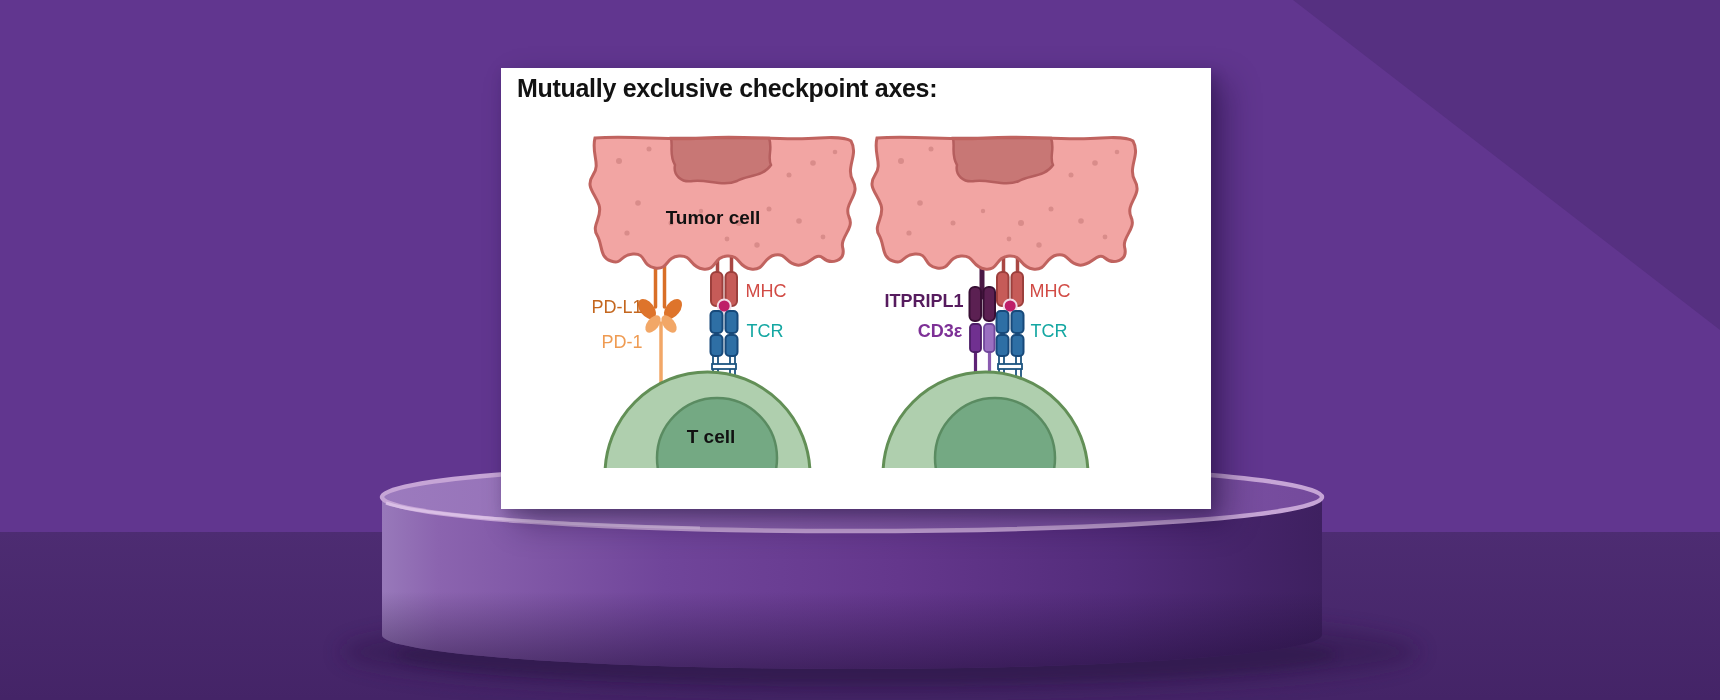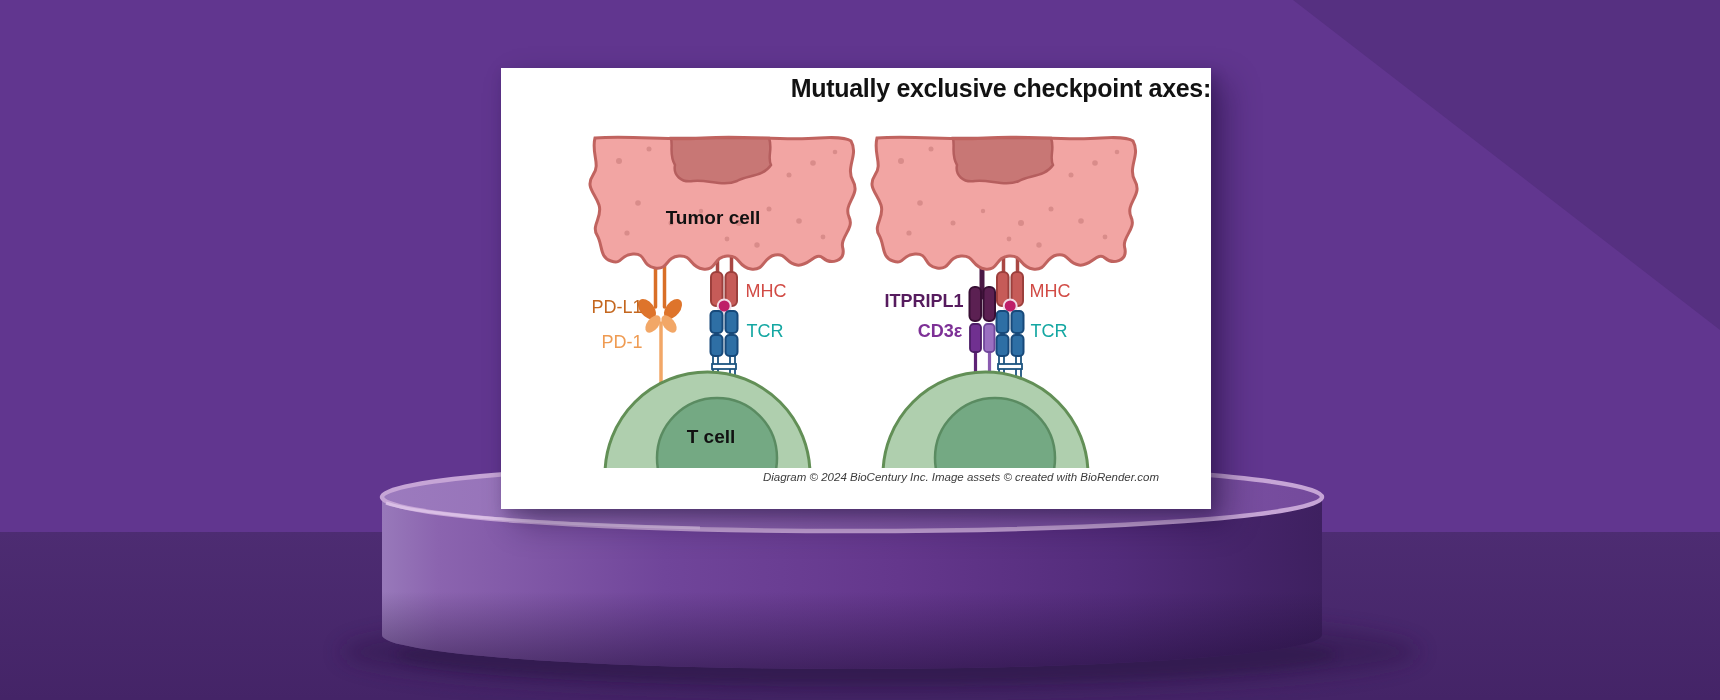--- a/index.html
+++ b/index.html
@@ -14,21 +14,21 @@
     clip-path:polygon(1293px 0,1720px 0,1720px 330px);}
   .floor{position:absolute;left:0;top:532px;width:1720px;height:168px;
     background:linear-gradient(#4D2C72,#442467);}
   .podium-svg{position:absolute;left:0;top:0;width:1720px;height:700px;}
   .card{
     position:absolute;left:501px;top:68px;width:710px;height:441px;
     background:#ffffff;
     box-shadow:16px 14px 30px rgba(25,8,50,0.40), 4px 6px 12px rgba(25,8,50,0.25);
   }
   .card-title{
-    position:absolute;top:6px;left:0;width:100%;text-align:right;
+    position:absolute;top:6px;left:16px;width:100%;text-align:left;
     font-size:25px;font-weight:700;color:#121212;line-height:1.18;letter-spacing:-0.3px;
   }
   .figure-svg{position:absolute;left:0;top:57px;width:710px;height:343px;}
   .caption{
     position:absolute;top:403px;left:170px;width:580px;text-align:center;
     font-style:italic;font-size:11.5px;color:#3c3c3c;
   }
   svg text{font-family:"Liberation Sans",sans-serif;}
   .cell-label{font-size:19px;font-weight:700;fill:#111111;text-anchor:middle;}
   .rec-label{font-size:18px;text-anchor:middle;}
@@ -191,14 +191,13 @@
     <text class="rec-label" x="116" y="188" fill="#C4671F">PD-L1</text>
     <text class="rec-label" x="121" y="223" fill="#EF9B52">PD-1</text>
     <text class="rec-label" x="265" y="172" fill="#D14B45">MHC</text>
     <text class="rec-label" x="264" y="212" fill="#14A7A2">TCR</text>
     <text class="rec-label-bold" x="423" y="182" fill="#561B5E">ITPRIPL1</text>
     <text class="rec-label-bold" x="439" y="212" fill="#7D3096">CD3ε</text>
     <text class="rec-label" x="549" y="172" fill="#D14B45">MHC</text>
     <text class="rec-label" x="548" y="212" fill="#14A7A2">TCR</text>
   </svg>
 
-  <div class="caption">Diagram © 2024 BioCentury Inc. Image assets © created with BioRender.com</div>
 </div>
 
 </body></html>

